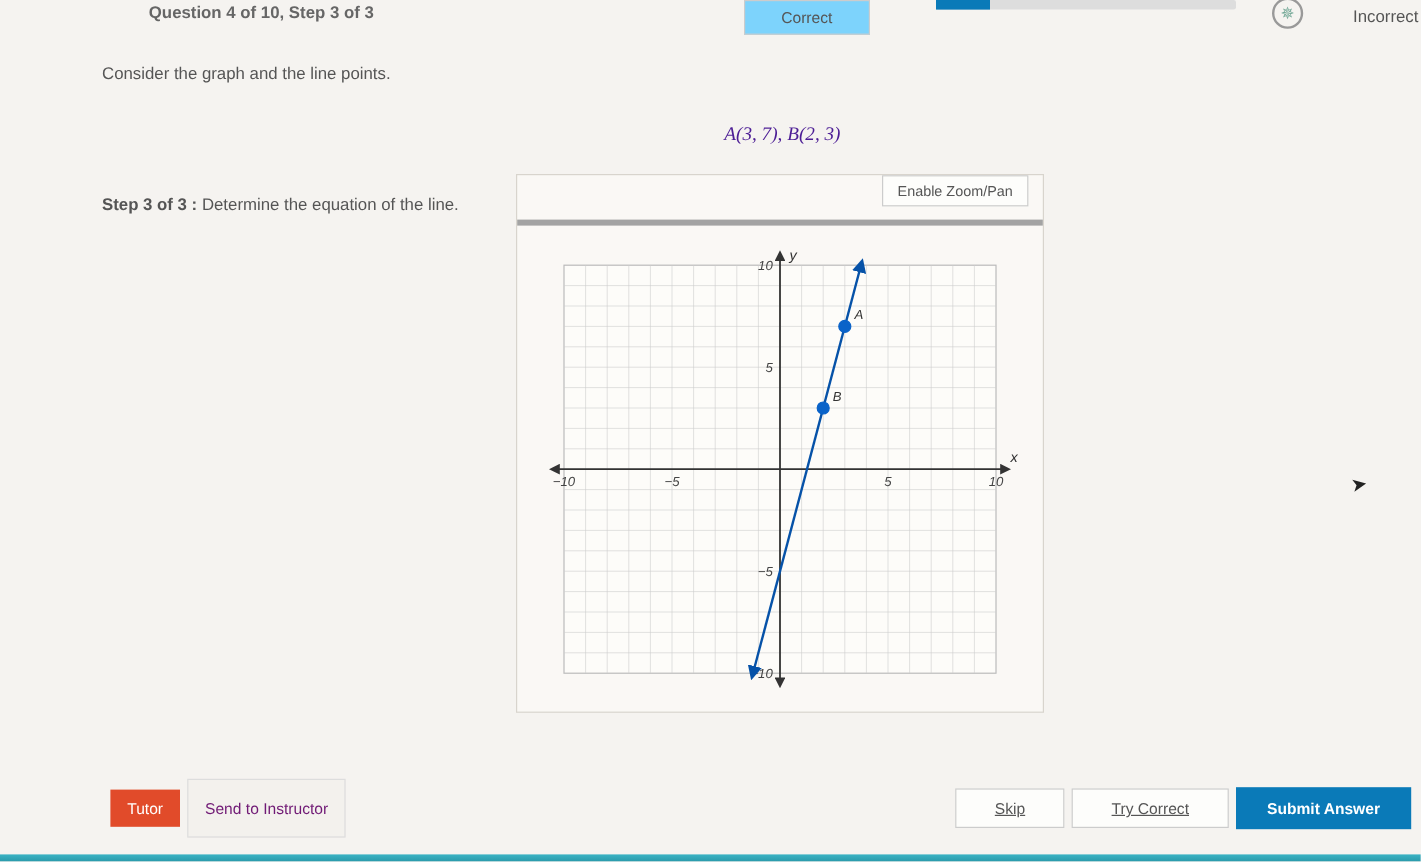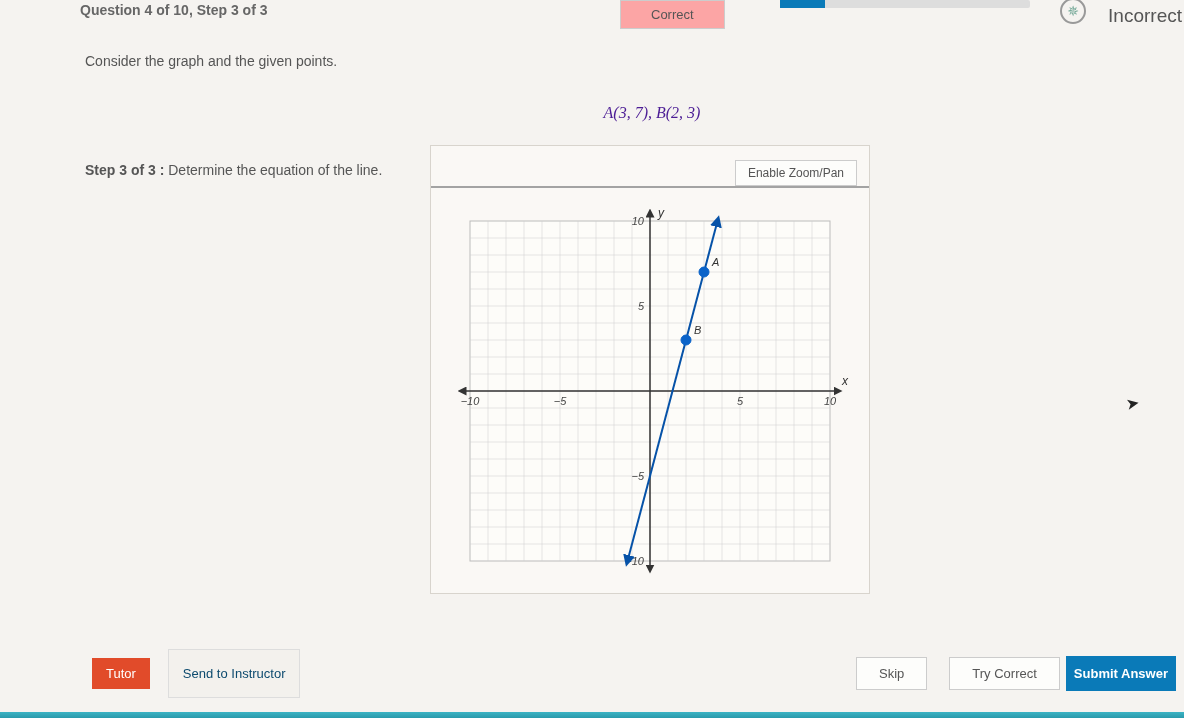--- a/index.html
+++ b/index.html
@@ -10,43 +10,44 @@
   height: 718px;
   overflow: hidden;
   position: relative;
   color: #555;
 }
 .header-row {
   display: flex;
   align-items: center;
   padding: 0 0 8px 80px;
   height: 28px;
+  margin-left: 44px;
 }
 .question-label { font-size: 14px; font-weight: bold; color: #666; }
 .correct-box {
   position: absolute;
   left: 620px; top: 0px;
   border: 1px solid #ccc;
   padding: 6px 30px;
   font-size: 13px;
   color: #555;
-  background: #fca5a5;
+  background: #7dd3fc;
 }
 .progress-bar {
   position: absolute;
   left: 780px; top: 0px;
   width: 250px; height: 8px;
   background: #ddd;
   border-radius: 2px;
 }
 .progress-fill { width: 18%; height: 100%; background: #0a7ab8; }
 .incorrect-label {
   position: absolute;
   right: 2px; top: 5px;
-  font-size: 19px; color: #555;
+  font-size: 14px; color: #555;
 }
 .badge-icon {
   position: absolute;
   left: 1060px; top: -2px;
   width: 26px; height: 26px;
   border: 2px solid #999;
   border-radius: 50%;
   display: flex; align-items: center; justify-content: center;
   font-size: 14px; color: #7a9;
 }
@@ -71,24 +72,24 @@
 .step-row b { font-weight: bold; }
 .graph-container {
   position: absolute;
   left: 430px; top: 145px;
   width: 440px;
   border: 1px solid #d8d4cd;
   background: #faf8f5;
 }
 .graph-toolbar {
   height: 42px;
-  border-bottom: 2px solid #a3a3a3;
+  border-bottom: 5px solid #a3a3a3;
   display: flex;
   justify-content: flex-end;
-  align-items: flex-end;
+  align-items: flex-start;
   padding: 0 12px;
 }
 .zoom-btn {
   border: 1px solid #ccc;
   background: #fdfdfb;
   padding: 5px 12px;
   font-size: 12px;
   color: #555;
   cursor: pointer;
 }
@@ -109,41 +110,42 @@
   background: #e14b2a;
   color: #fff;
   border: none;
   padding: 8px 14px;
   font-size: 13px;
   cursor: pointer;
 }
 .send-btn {
   background: #f3f1ed;
   border: 1px solid #ddd;
-  color: #0c4a6e;
+  color: #701a75;
   padding: 16px 14px;
   font-size: 13px;
-  margin-left: 18px;
+  margin-left: 6px;
   cursor: pointer;
 }
 .spacer { flex: 1; }
 .skip-btn, .similar-btn {
   background: #fdfdfb;
   border: 1px solid #ccc;
   color: #555;
-  padding: 8px 22px;
-  font-size: 13px;
-  margin-left: 22px;
-  cursor: pointer;
+  padding: 8px 32px;
+  font-size: 13px;
+  margin-left: 6px;
+  cursor: pointer;
+  text-decoration: underline;
 }
 .submit-btn {
   background: #0a7ab8;
   color: #fff;
   border: none;
-  padding: 10px 8px;
+  padding: 10px 26px;
   font-size: 13px;
   margin-left: 6px;
   cursor: pointer;
   font-weight: bold;
 }
 .bottom-strip {
   position: absolute;
   bottom: 0; left: 0; right: 0;
   height: 6px;
   background: linear-gradient(#3bb3c4, #2a9aab);
@@ -162,21 +164,21 @@
 <div class="header-row">
   <span class="question-label">Question 4 of 10,  Step 3 of 3</span>
 </div>
 <div class="correct-box">Correct</div>
 <div class="progress-bar">
   <div class="progress-fill"></div>
 </div>
 <div class="badge-icon">✵</div>
 <div class="incorrect-label">Incorrect</div>
 
-<div class="prompt-row">Consider the graph and the given points.</div>
+<div class="prompt-row">Consider the graph and the line points.</div>
 <div class="points-row">A(3, 7), B(2, 3)</div>
 <div class="step-row">
   <b>Step 3 of 3 :</b><span>  Determine the equation of the line.</span>
 </div>
 
 <div class="graph-container">
   <div class="graph-toolbar">
     <button class="zoom-btn">Enable Zoom/Pan</button>
   </div>
   <div class="graph-body">

